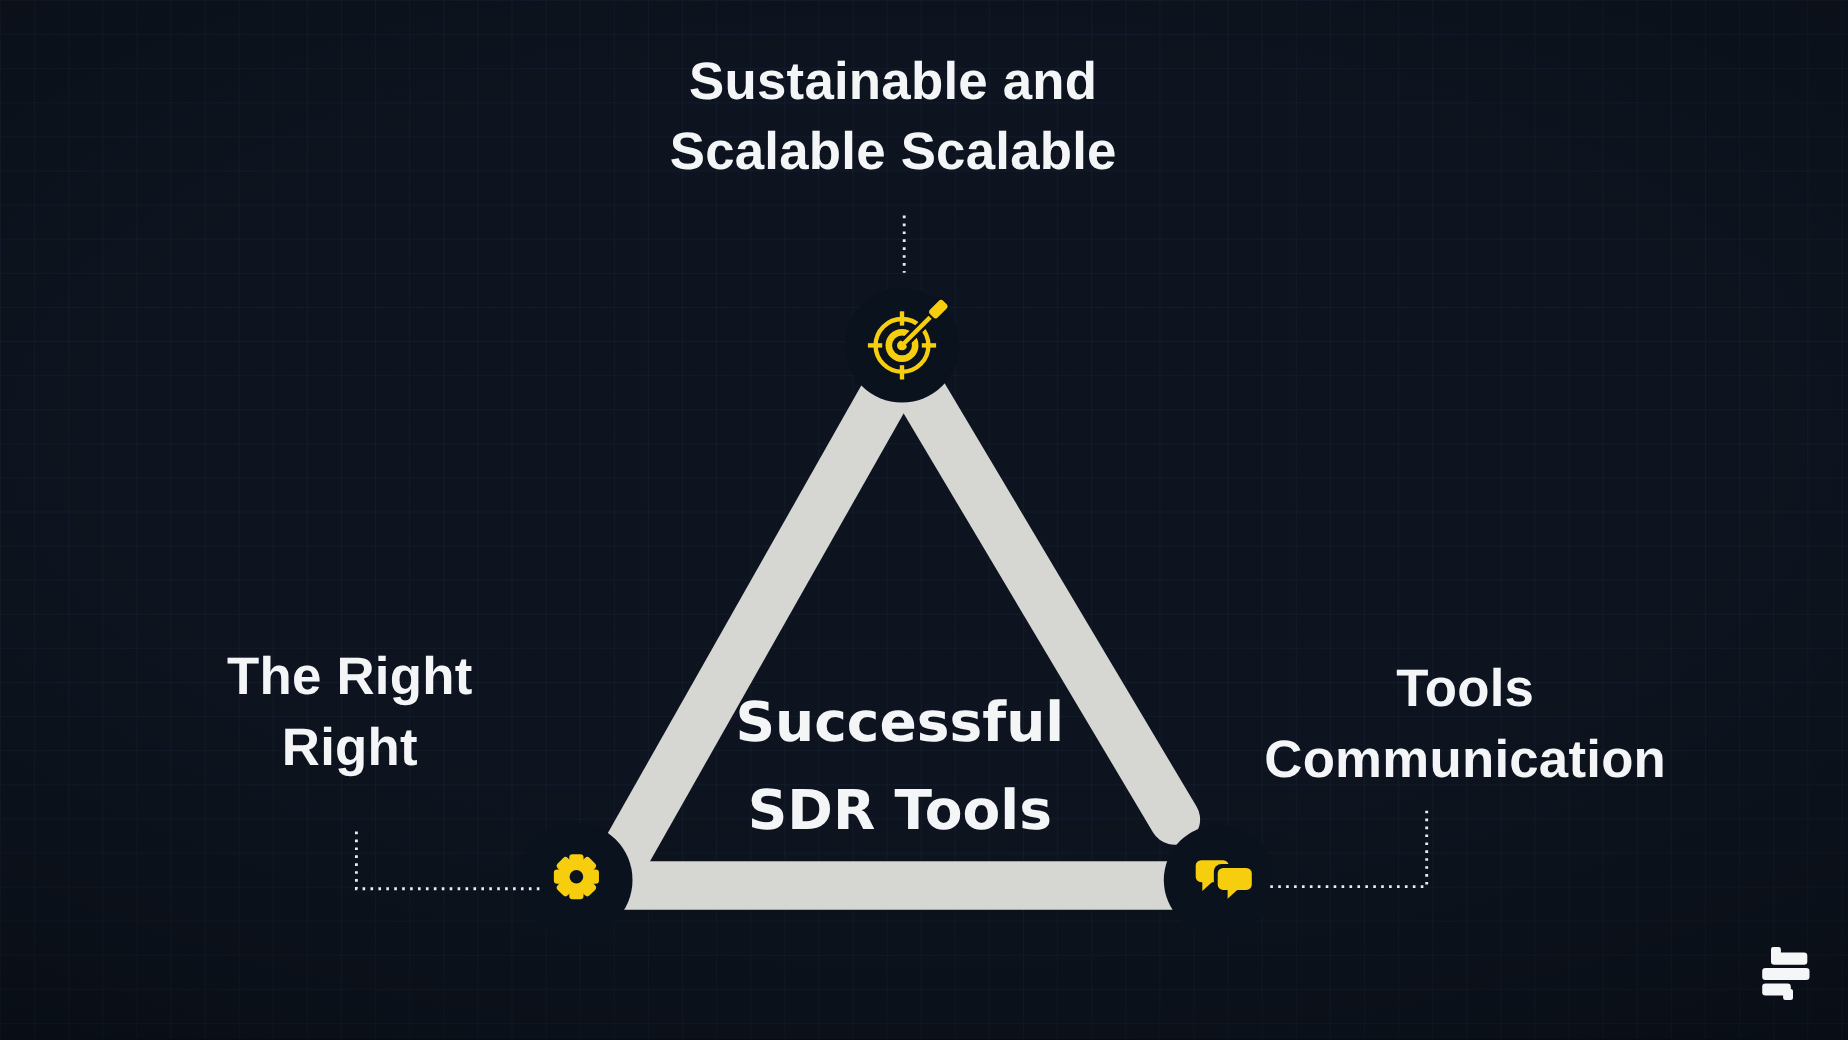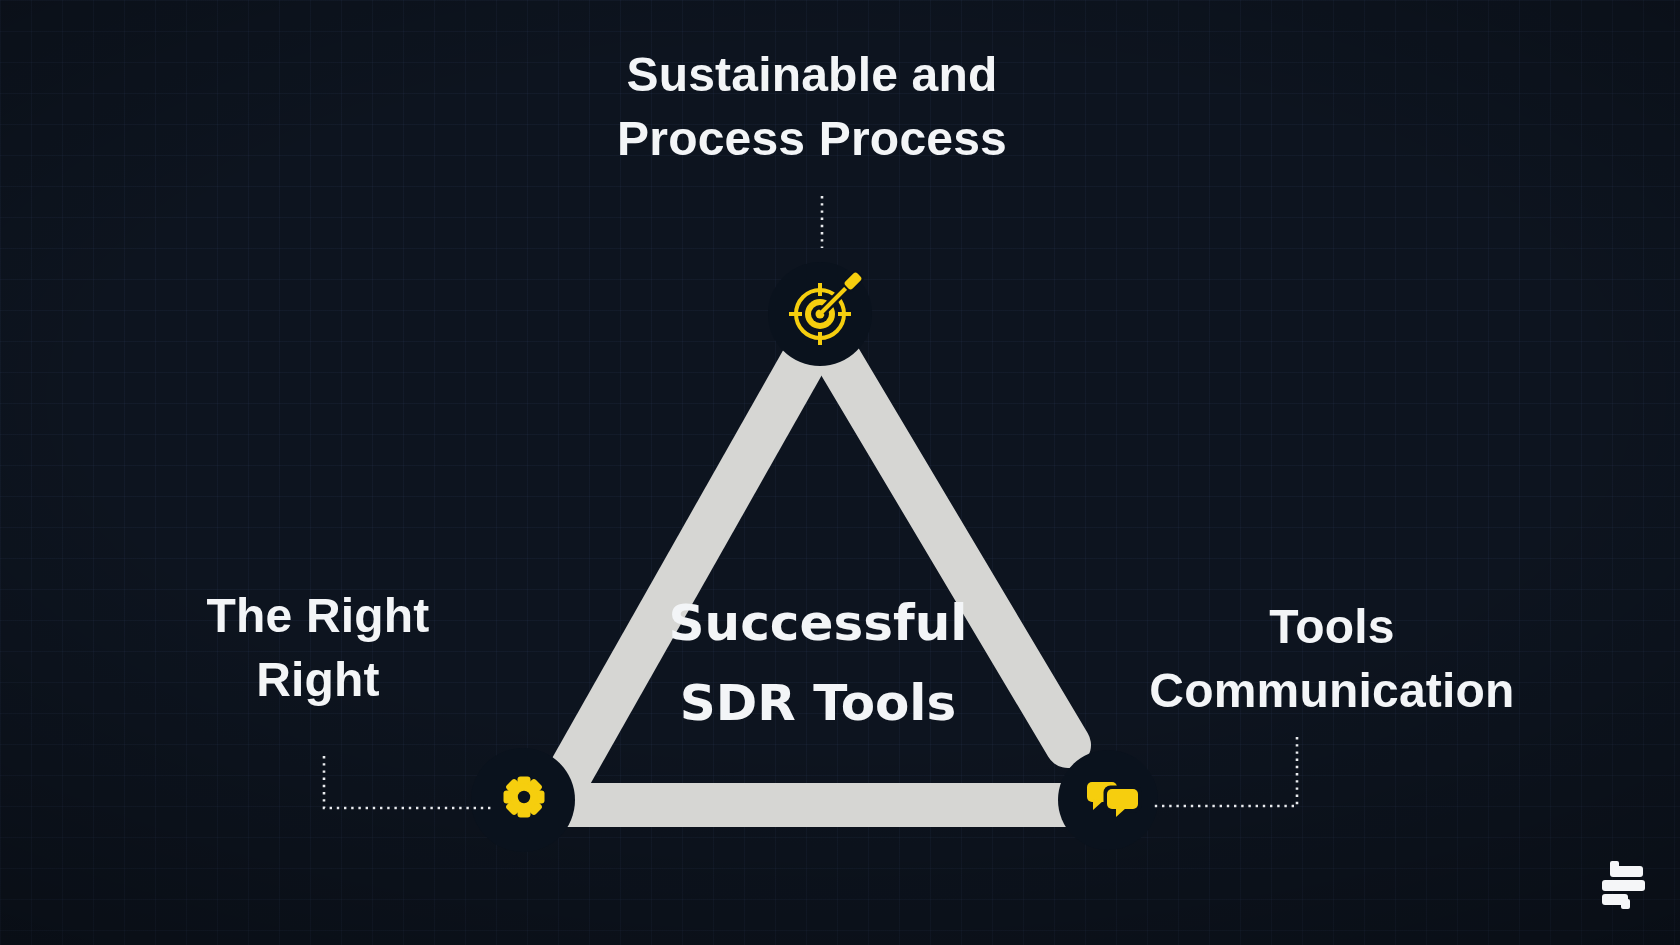--- a/index.html
+++ b/index.html
@@ -46,21 +46,21 @@
     line-height:64px;
     letter-spacing:0.2px;
     white-space:nowrap;
   }
   .label span{display:block;}
   .label-top{left:812px;top:43px;}
   .label-left{left:318px;top:584px;}
   .label-right{left:1332px;top:595px;}
   .center-title{
     position:absolute;z-index:2;
-    left:818px;top:583px;
+    left:818px;top:617px;
     transform:translateX(-50%);
     text-align:center;
     color:var(--text-white,#f3f5f7);
     font-family:"DejaVu Sans","Liberation Sans",sans-serif;
     font-size:50px;
     font-weight:700;
     line-height:80px;
     white-space:nowrap;
   }
   .center-title span{display:block;}
@@ -123,21 +123,21 @@
       <rect class="logo-mark" x="13" y="0" width="9" height="10" rx="2"></rect>
       <rect class="logo-mark" x="13" y="5" width="33" height="11" rx="3"></rect>
       <rect class="logo-mark" x="5" y="19" width="43" height="11" rx="3"></rect>
       <rect class="logo-mark" x="5" y="33" width="26" height="11" rx="3"></rect>
       <rect class="logo-mark" x="24" y="38" width="9" height="10" rx="2"></rect>
     </g>
   </svg>
 
   <div class="label label-top">
     <span>Sustainable and</span>
-    <span>Process Process</span>
+    <span>Scalable Scalable</span>
   </div>
 
   <div class="label label-left">
     <span>The Right</span>
     <span>Right</span>
   </div>
 
   <div class="label label-right">
     <span>Tools</span>
     <span>Communication</span>

